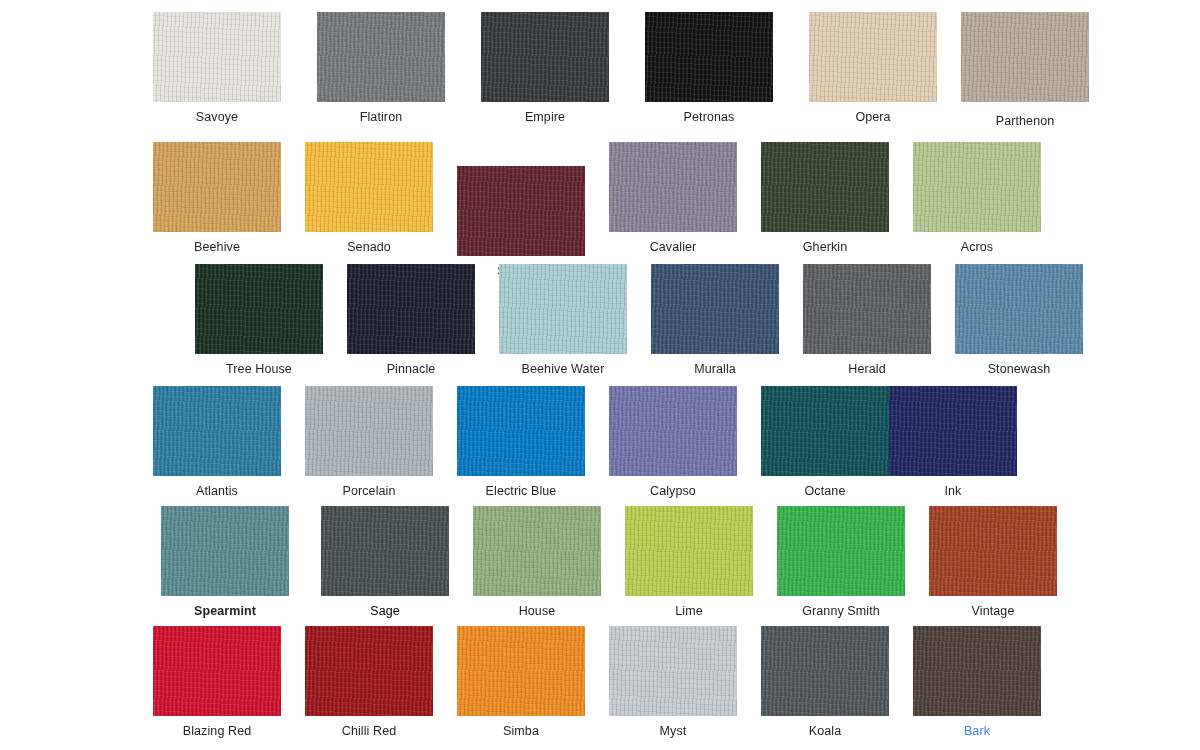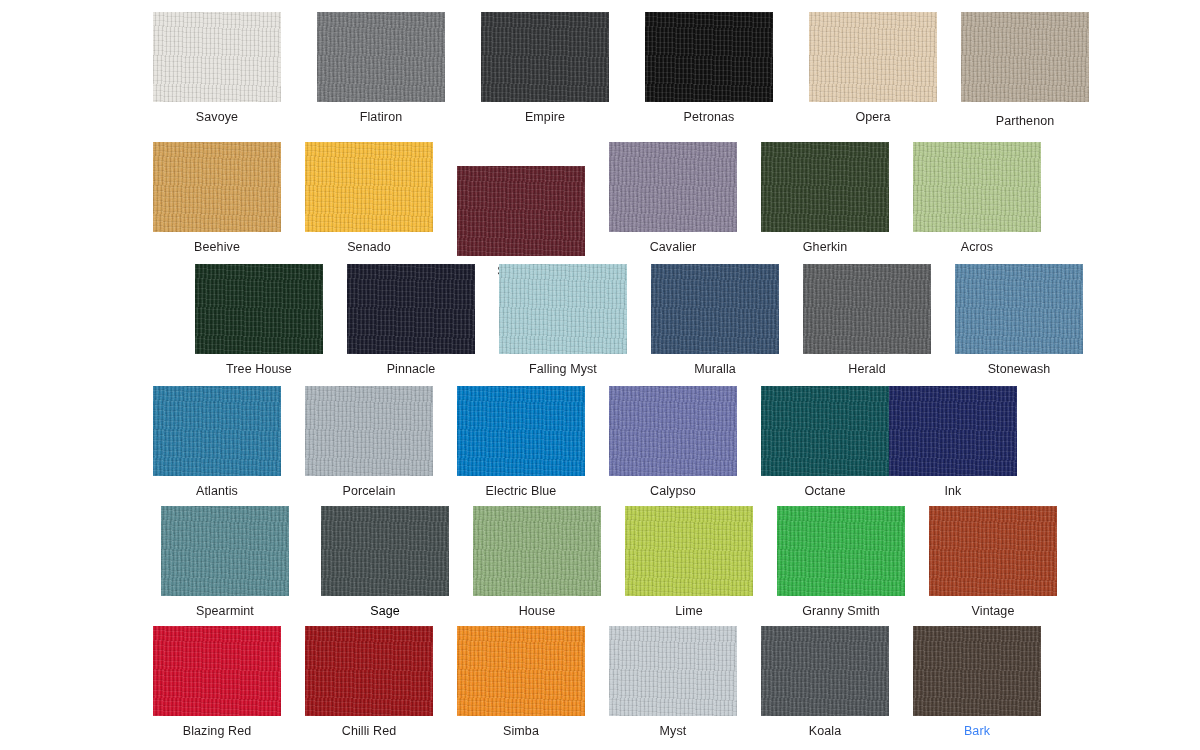--- a/index.html
+++ b/index.html
@@ -172,21 +172,21 @@
       <div class="swatch-cell" style="width: 128px; margin-right: 24px; padding-left: 42px;">
         <div class="swatch-chip" style="width: 128px; height: 90px; background-color: rgb(23, 48, 31);"></div>
         <div class="swatch-label" style="color: rgb(35, 31, 32);">Tree House</div>
       </div>
       <div class="swatch-cell" style="width: 128px; margin-right: 24px;">
         <div class="swatch-chip" style="width: 128px; height: 90px; background-color: rgb(27, 28, 44);"></div>
         <div class="swatch-label" style="color: rgb(35, 31, 32);">Pinnacle</div>
       </div>
       <div class="swatch-cell" style="width: 128px; margin-right: 24px;">
         <div class="swatch-chip" style="width: 128px; height: 90px; background-color: rgb(168, 205, 211);"></div>
-        <div class="swatch-label" style="color: rgb(35, 31, 32);">Falling Myst</div>
+        <div class="swatch-label" style="color: rgb(35, 31, 32);">Beehive Water</div>
       </div>
       <div class="swatch-cell" style="width: 128px; margin-right: 24px;">
         <div class="swatch-chip" style="width: 128px; height: 90px; background-color: rgb(55, 80, 110);"></div>
         <div class="swatch-label" style="color: rgb(35, 31, 32);">Muralla</div>
       </div>
       <div class="swatch-cell" style="width: 128px; margin-right: 24px;">
         <div class="swatch-chip" style="width: 128px; height: 90px; background-color: rgb(92, 94, 96);"></div>
         <div class="swatch-label" style="color: rgb(35, 31, 32);">Herald</div>
       </div>
       <div class="swatch-cell" style="width: 128px; margin-right: 0px;">
@@ -214,21 +214,21 @@
       <div class="swatch-cell" style="width: 128px; margin-right: 0px;">
         <div class="swatch-chip" style="width: 128px; height: 90px; background-color: rgb(14, 81, 86);"></div>
         <div class="swatch-label" style="color: rgb(35, 31, 32);">Octane</div>
       </div>
       <div class="swatch-cell" style="width: 128px; margin-right: 24px;">
         <div class="swatch-chip" style="width: 128px; height: 90px; background-color: rgb(29, 37, 96);"></div>
         <div class="swatch-label" style="color: rgb(35, 31, 32);">Ink</div>
       </div>
     </div>
     <div class="swatch-row" style="top: 506px; padding-left: 153px;">
-      <div class="swatch-cell" style="width: 144px; margin-right: 24px;">
+      <div class="swatch-cell" style="width: 144px; margin-right: 24px; font-weight: bold;">
         <div class="swatch-chip" style="width: 128px; height: 90px; background-color: rgb(90, 138, 146);"></div>
         <div class="swatch-label" style="color: rgb(35, 31, 32);">Spearmint</div>
       </div>
       <div class="swatch-cell" style="width: 128px; margin-right: 24px;">
         <div class="swatch-chip" style="width: 128px; height: 90px; background-color: rgb(69, 78, 79);"></div>
         <div class="swatch-label" style="color: #000000;">Sage</div>
       </div>
       <div class="swatch-cell" style="width: 128px; margin-right: 24px;">
         <div class="swatch-chip" style="width: 128px; height: 90px; background-color: rgb(143, 174, 124);"></div>
         <div class="swatch-label" style="color: rgb(35, 31, 32);">House</div>

